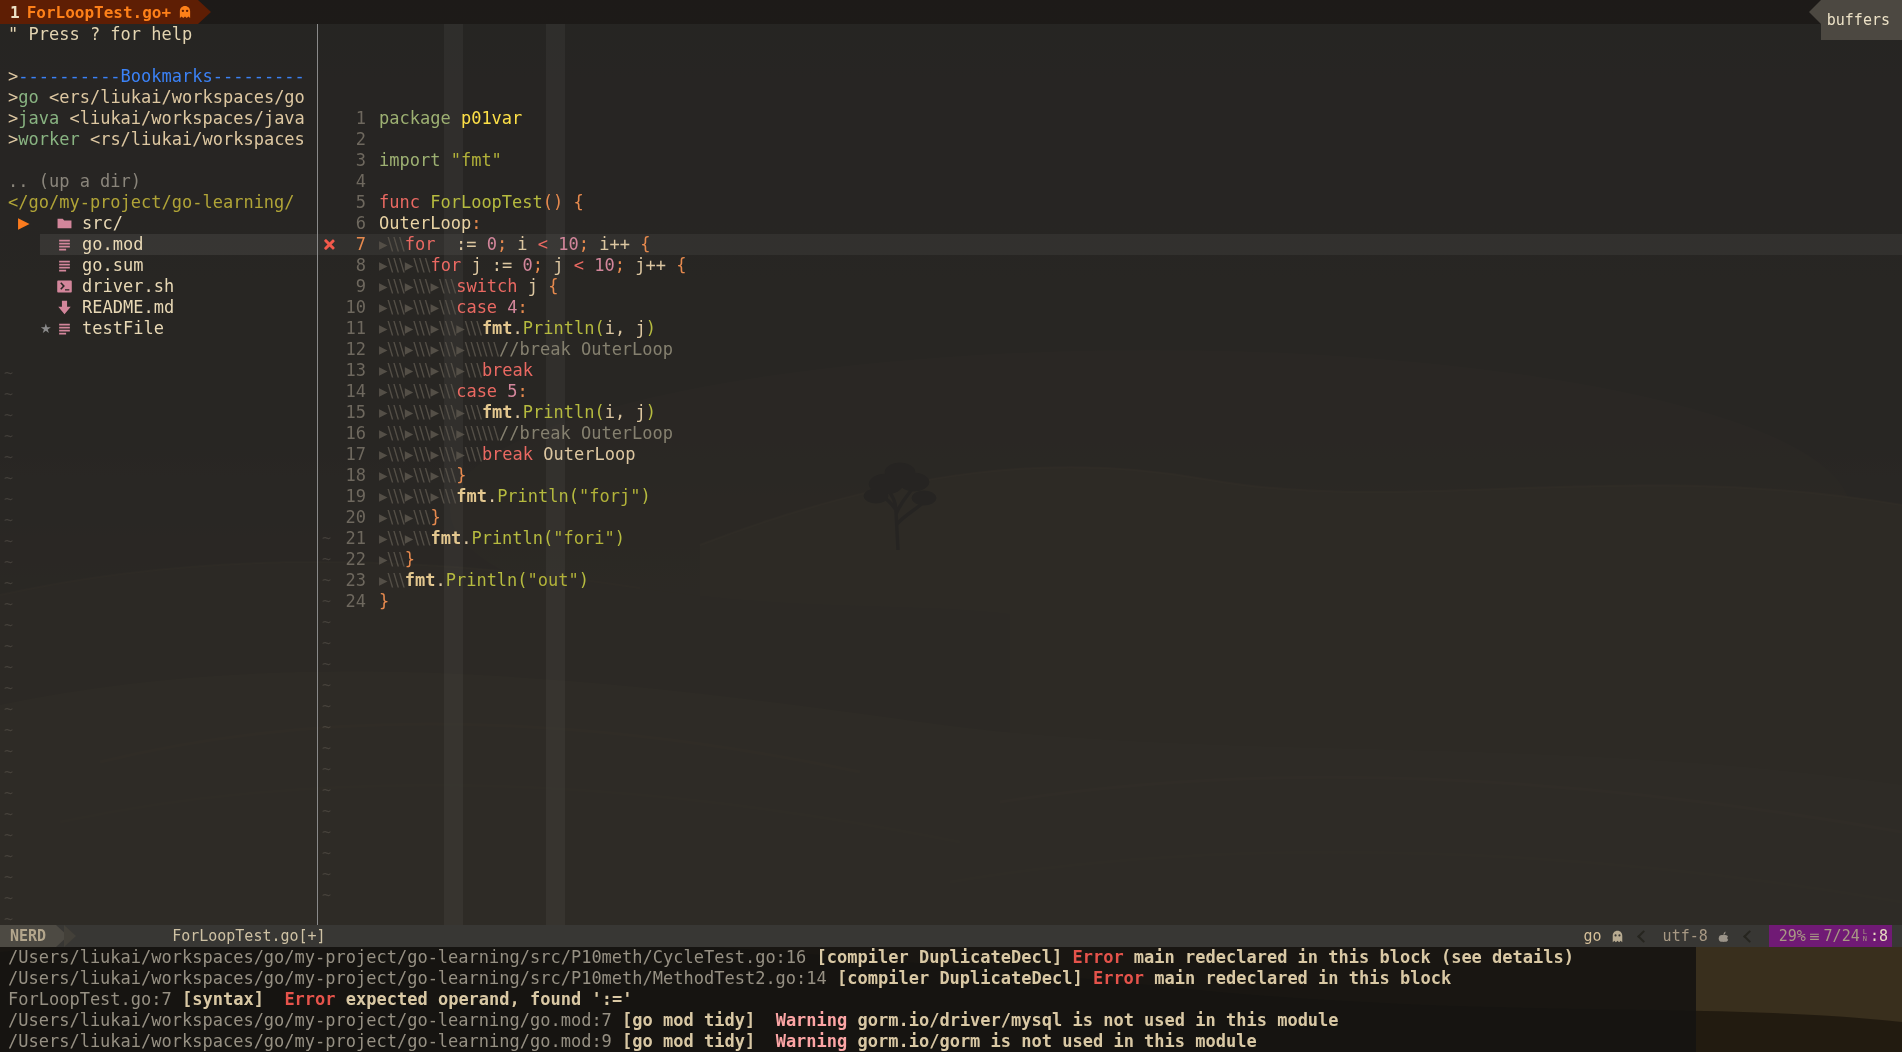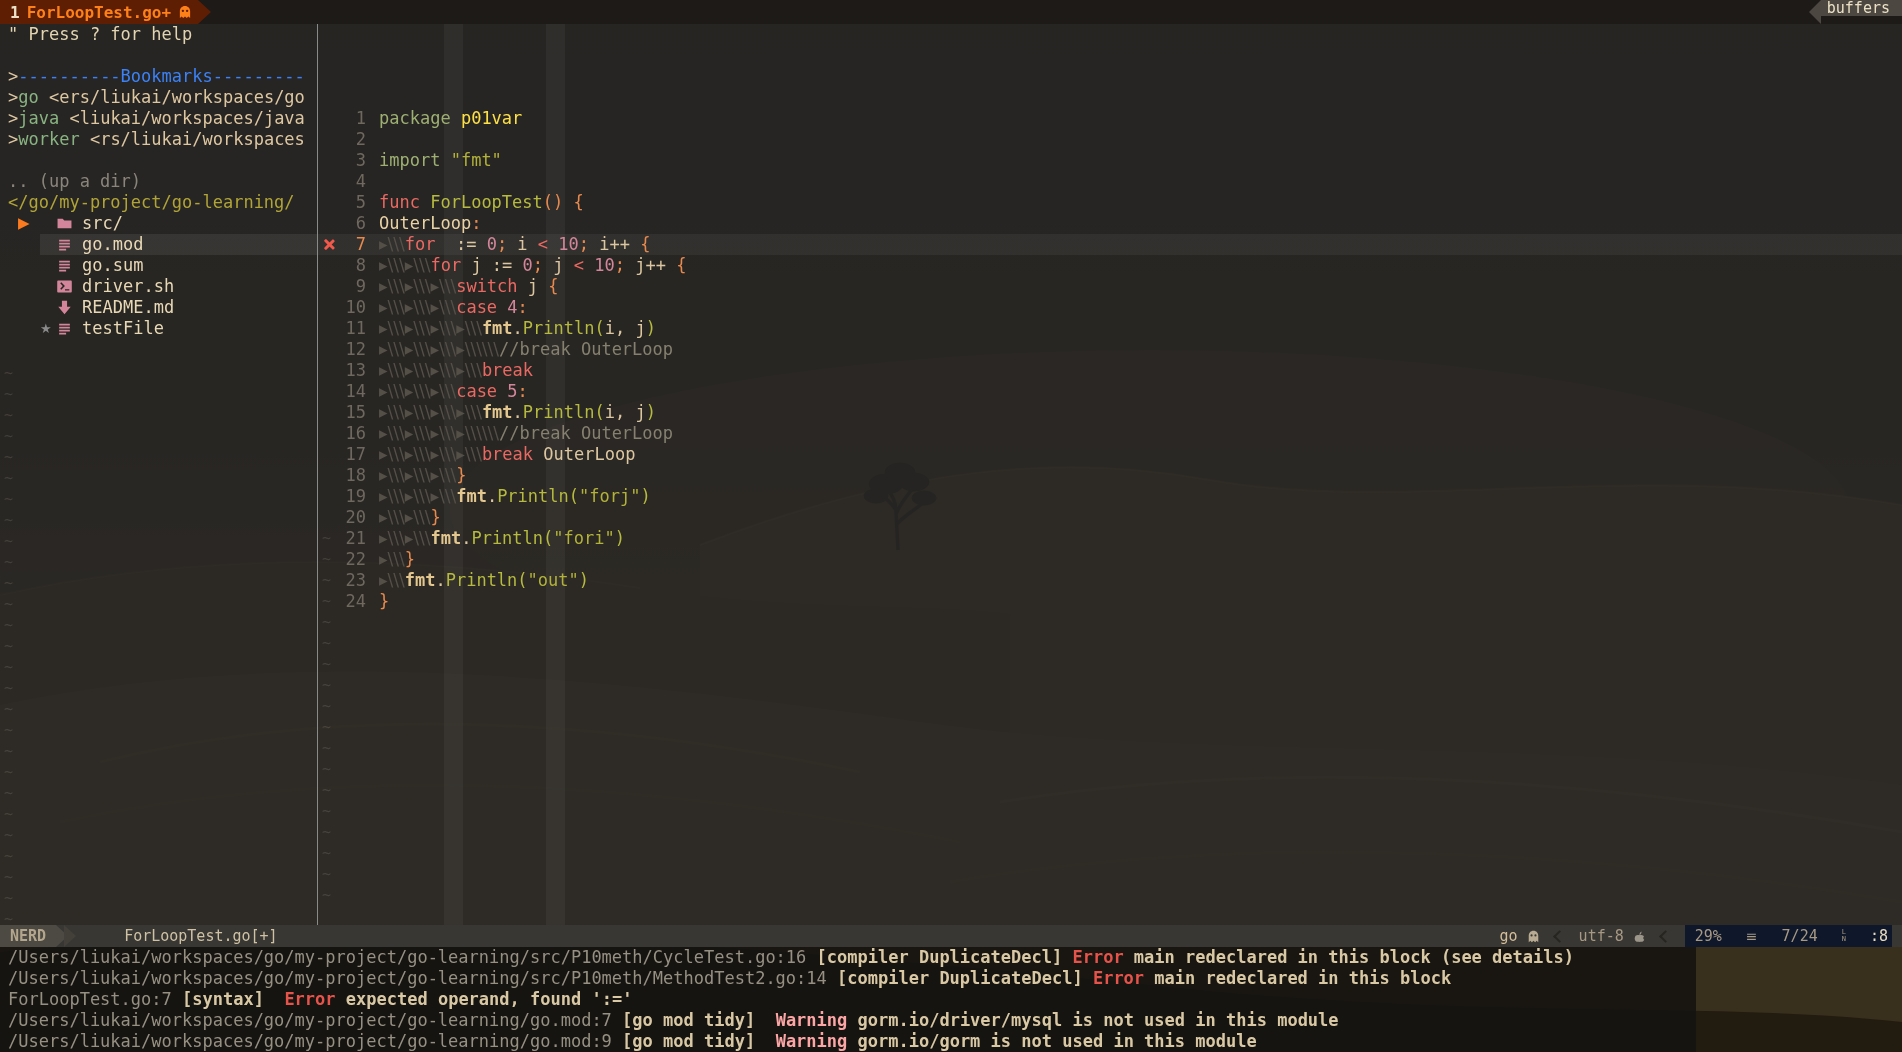--- a/index.html
+++ b/index.html
@@ -12,21 +12,21 @@
 
   
   .tabline{position:absolute;left:0;top:0;width:1902px;height:24px;
     background:rgba(30,28,26,.92);z-index:5;display:flex;align-items:stretch}
   .tab-active{display:flex;align-items:center;background:#5e1e04;color:#fe8019;
     padding:0 6px 0 10px;font-size:16px;font-weight:bold;gap:7px;height:24px}
   .tab-num{color:#ece1c6;font-weight:bold}
   .tab-tip{width:0;height:0;border-top:12px solid transparent;border-bottom:12px solid transparent;
     border-left:13px solid #5e1e04}
   .tab-spacer{flex:1}
-  .buffers-seg{display:flex;align-items:center;height:16px;background:#4c4841;color:#ece1c6;
+  .buffers-seg{display:flex;align-items:center;height:40px;background:#4c4841;color:#ece1c6;
     font-size:15px;padding:0 12px 0 6px;position:relative}
   .buffers-notch{width:0;height:0;border-top:12px solid transparent;border-bottom:12px solid transparent;
     border-right:12px solid #4c4841;background:rgba(30,28,26,0);align-self:center}
 
   
   .sidebar{position:absolute;left:0;top:24px;width:317px;bottom:127px;
     background:rgba(44,43,40,.82);z-index:3;overflow:hidden;font-size:17px;line-height:21px;white-space:pre}
   .vsep{position:absolute;left:317px;top:24px;width:1px;bottom:105px;background:#8a8a8a;z-index:4}
   .editor{position:absolute;left:318px;top:24px;right:0;bottom:127px;
     background:rgba(44,43,40,.82);z-index:3;overflow:hidden;font-size:17px;line-height:21px;white-space:pre}
@@ -66,25 +66,25 @@
   .tk-o{color:#e78a4e}.tk-w{color:#ddc7a1}.tk-s{color:#b2b239}.tk-f{color:#b6bb3f}
   .tk-lbl{color:#e9d3a4}.tk-c{color:#85806f}.tk-i2{color:#e3c78f;font-weight:bold}
   .tk-ind{color:#544f47;font-family:"DejaVu Sans","DejaVu Sans Mono",sans-serif}
 
   
   .statusline{position:absolute;left:0;top:925px;width:1902px;height:22px;background:#383734;
     z-index:6;display:flex;align-items:center;font-size:15px;color:#a89984}
   .sl-nerd{background:#4d4a43;color:#b3a68c;height:22px;line-height:22px;padding:0 10px;font-weight:bold}
   .pl-a1{width:0;height:0;border-top:11px solid transparent;border-bottom:11px solid transparent;border-left:12px solid #4d4a43}
   .pl-a1b{width:0;height:0;border-top:11px solid transparent;border-bottom:11px solid transparent;border-left:12px solid #434039;margin-left:-4px}
-  .sl-file{margin-left:48px;color:#cfc2a4}
+  .sl-file{margin-left:96px;color:#cfc2a4}
   .sl-right{margin-left:auto;display:flex;align-items:center;gap:9px;padding-right:10px;height:22px}
   .sl-go{color:#d4be98}
   .chev-l{width:7px;height:7px;border-left:2px solid #26251f;border-bottom:2px solid #26251f;transform:rotate(45deg);margin:0 6px}
-  .sl-seg-light{background:#0f172a;height:22px;display:flex;align-items:center;gap:24px;padding:0 4px 0 10px}
+  .sl-seg-light{background:#701a75;height:22px;display:flex;align-items:center;gap:3px;padding:0 4px 0 10px}
   .lines-icon{color:#a89984;font-family:"DejaVu Sans",sans-serif;font-size:14px}
   .ln-stack{display:inline-flex;flex-direction:column;font-size:7px;line-height:7px;color:#a89984;vertical-align:middle}
   .sl-col{color:#e8dcc0}
 
   
   .messages{position:absolute;left:0;top:947px;width:1696px;height:105px;background:rgba(20,19,17,.88);
     z-index:6;font-size:17px;line-height:21px;white-space:pre;padding-left:8px;box-sizing:border-box}
   .m-row{height:21px}
   .m-p{color:#969083}.m-tag{color:#d9c8a4;font-weight:bold}
   .m-err{color:#e5534b;font-weight:bold}.m-warn{color:#fca5a5;font-weight:bold}.m-msg{color:#d9c8a4;font-weight:bold}

